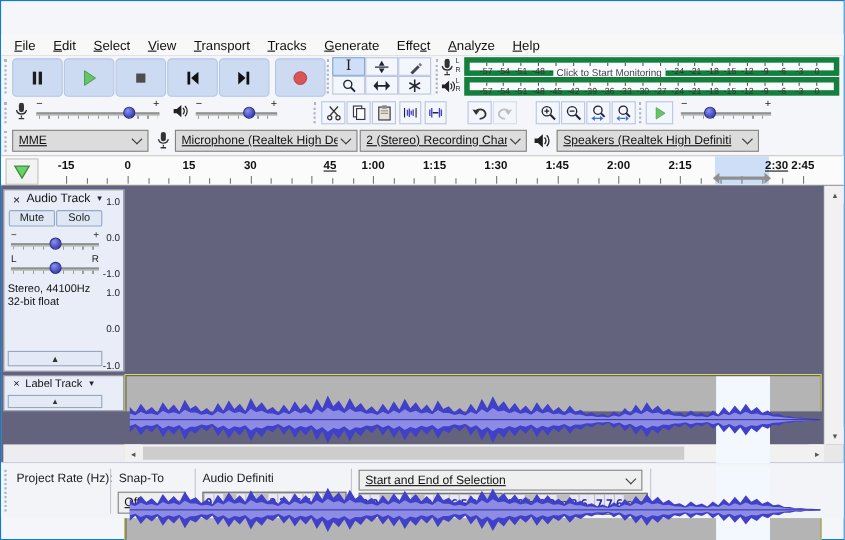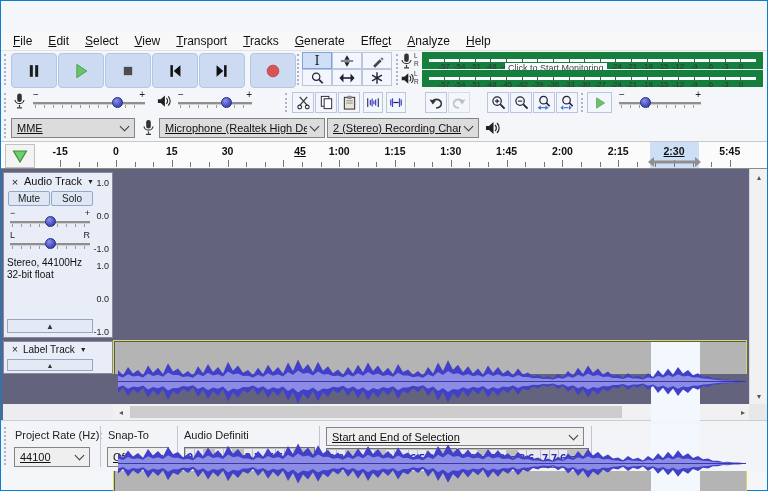--- a/index.html
+++ b/index.html
@@ -14,21 +14,21 @@
   #win-ctls{position:absolute;right:0;top:0;display:flex;}
   
   #menubar{left:0;top:30px;width:766px;height:20px;background:#f8f8f8;border-bottom:1px solid #e2e2e2;display:flex;align-items:center;padding-left:4px;box-sizing:border-box;}
   .menu-item{font-size:12px;color:#111;padding:0 8px;height:20px;line-height:20px;}
   .menu-item u{text-decoration:underline;}
   
   .grip{border-left:2px dotted #a9b4cd;width:2px;}
   .t-btn{background:#ccdaf2;border:1px solid #b3c6e6;border-radius:4px;display:flex;align-items:center;justify-content:center;}
   .tool-btn{background:#f3f6fc;border:1px solid #b9c6de;display:flex;align-items:center;justify-content:center;box-sizing:border-box;}
   .tool-btn.sel{background:#cfdff7;border:1px solid #7da4d8;}
-  .meter{background:#fafbfe;border:7px solid #15803d;box-sizing:border-box;}
+  .meter{background:#fafbfe;border:5px solid #15803d;box-sizing:border-box;}
   .meter-scale{display:flex;justify-content:space-between;padding:0 8px;height:100%;align-items:flex-start;}
   .tickcol{display:flex;flex-direction:column;align-items:center;width:14px;}
   .tickcol .tk{width:1px;height:3px;background:#555;}
   .tickcol .lb{font-size:8px;color:#333;line-height:10px;}
   .meter-lr{font-size:6.5px;color:#333;line-height:8px;}
   .meter-overlay{position:absolute;font-size:9px;color:#444;background:#fafbfe;padding:0 3px;top:4px;white-space:nowrap;}
   .hslider{position:absolute;}
   .hslider .groove{position:absolute;left:2px;right:2px;top:12px;height:2px;background:#8f8f8f;border-bottom:1px solid #cfcfcf;}
   .hslider .ticks{position:absolute;left:4px;right:4px;top:15px;height:3px;
     background:repeating-linear-gradient(to right,#9a9a9a 0 1px,transparent 1px 9px);}
@@ -491,20 +491,24 @@
       <span class="chev"></span>
     </div>
   <div class="abs combo" style="left:326px;top:117px;width:152px;height:20px">
     <span class="cl">2 (Stereo) Recording Channels</span>
       <span class="chev"></span>
     </div>
   <svg class="abs" style="left:483px;top:119px" width="16" height="16" viewBox="0 0 16 16">
     <path d="M2,6 H5 L9.5,2 V14 L5,10 H2 z" fill="#222"></path>
       <path d="M11,5 a4,4 0 0 1 0,6 M13,3 a7,7 0 0 1 0,10" stroke="#222" fill="none" stroke-width="1.2"></path>
     </svg>
+  <div class="abs combo" style="left:505px;top:117px;width:184px;height:20px">
+    <span class="cl">Speakers (Realtek High Definiti</span>
+      <span class="chev"></span>
+    </div>
 
   <div class="abs" id="timeline">
     <div class="abs" style="left:4px;top:2px;width:28px;height:22px;background:#f3f3f3;border:1px solid #c2c2c2;display:flex;align-items:center;justify-content:center">
       <svg width="16" height="13" viewBox="0 0 16 13">
           <path d="M1.5,1 L14.5,1 L8,12 z" fill="#6fcf6f" stroke="#3d8f3d" stroke-width="1.2"></path>
         </svg>
     </div>
     <div id="ruler-layer" class="abs" style="left:0;top:0;width:766px;height:26px">
         <div class="abs" style="left: 649.389px; top: 0px; width: 48.8176px; height: 26px; background: rgb(205, 223, 246);"></div>
         <div class="rtick" style="left: 59.2px; top: 18px; height: 7px;"></div>
@@ -548,22 +552,22 @@
         <div class="ruler-label" style="left: 100px;">0</div>
         <div class="ruler-label" style="left: 155.8px;">15</div>
         <div class="ruler-label" style="left: 211.6px;">30</div>
         <div class="ruler-label" style="left: 284px; text-decoration: underline;">45</div>
         <div class="ruler-label" style="left: 323.2px;">1:00</div>
         <div class="ruler-label" style="left: 379px;">1:15</div>
         <div class="ruler-label" style="left: 434.8px;">1:30</div>
         <div class="ruler-label" style="left: 490.6px;">1:45</div>
         <div class="ruler-label" style="left: 546.4px;">2:00</div>
         <div class="ruler-label" style="left: 602.2px;">2:15</div>
-        <div class="ruler-label" style="left: 658px; text-decoration: underline;">2:30</div>
-        <div class="ruler-label" style="left: 713.8px;">5:45</div>
+        <div class="ruler-label" style="left: 690px; text-decoration: underline;">2:30</div>
+        <div class="ruler-label" style="left: 713.8px;">2:45</div>
         <svg width="53" height="10" viewBox="0 0 53 10" class="abs" style="left: 647.389px; top: 15px;">
           <line x1="4" y1="5" x2="49" y2="5" stroke="#8f8f8f" stroke-width="3"></line>
           <path d="M6,0 L0,5 L6,10 z" fill="#8f8f8f"></path>
           <path d="M47,0 L53,5 L47,10 z" fill="#8f8f8f"></path>
         </svg>
       </div>
   </div>
 
   <div class="abs" id="trackarea">
 
@@ -642,24 +646,20 @@
     <div class="abs sb" style="left:748px;top:0;width:18px;height:235px;border-left:1px solid #d8d8de;box-sizing:border-box">
       <div class="abs sb-arrow" style="left:1px;top:0;width:16px;height:16px">▴</div>
       <div class="abs sb-arrow" style="left:1px;bottom:0;width:16px;height:16px">▾</div>
     </div>
     <div class="abs" style="left:748px;top:235px;width:18px;height:16px;background:#e8e8e8"></div>
   </div>
 
   <div class="abs" id="footer">
     <div class="abs grip" style="left:3px;top:6px;height:38px"></div>
     <div class="f-label" style="left:14px;top:8px">Project Rate (Hz):</div>
-    <div class="abs combo" style="left:13px;top:26px;width:76px;height:20px;background:#efefef">
-      <span class="cl">44100</span>
-        <span class="chev"></span>
-      </div>
     <div class="vsep" style="left:99px;top:5px;height:41px"></div>
     <div class="f-label" style="left:107px;top:8px">Snap-To</div>
     <div class="abs combo" style="left:106px;top:26px;width:62px;height:20px;background:#efefef">
       <span class="cl">Off</span>
         <span class="chev"></span>
       </div>
     <div class="vsep" style="left:176px;top:5px;height:41px"></div>
     <div class="f-label" style="left:183px;top:8px">Audio Definiti</div>
     <div class="counter" style="left:183px;top:26px">
         <span class="c-digit">0</span>

